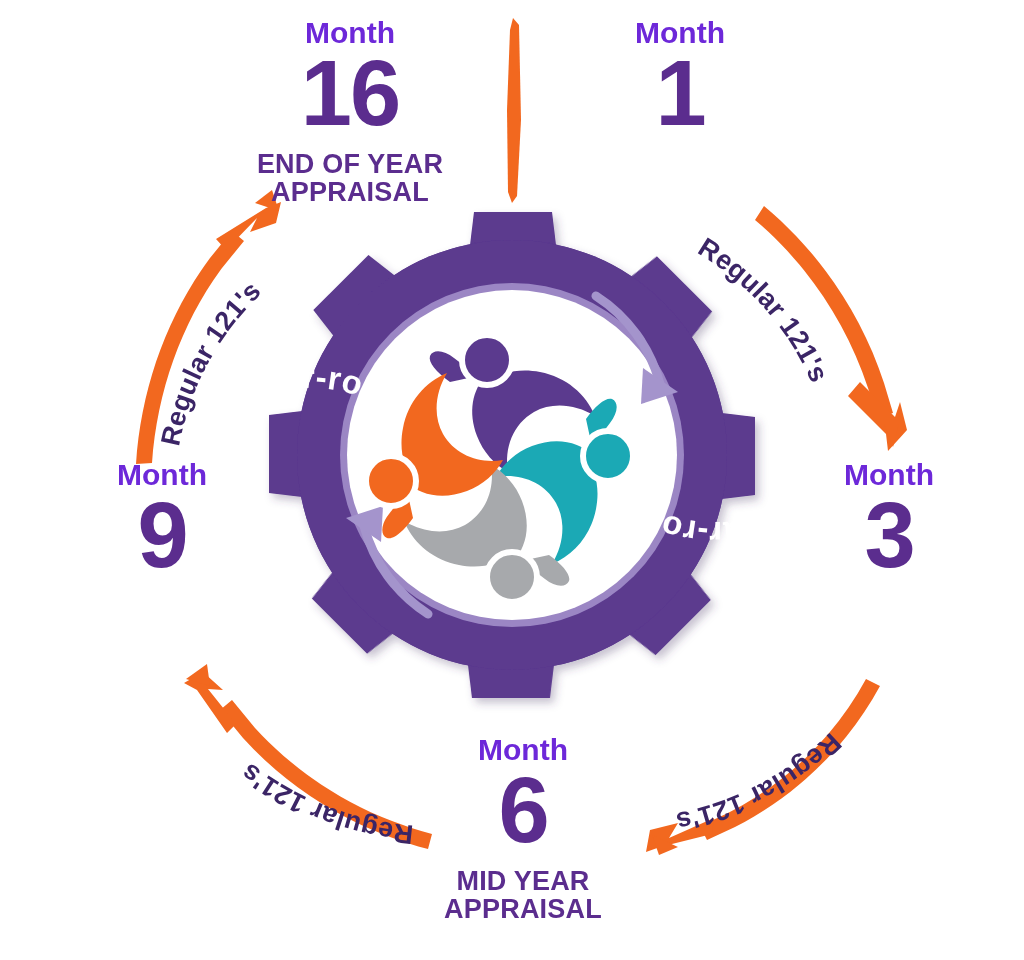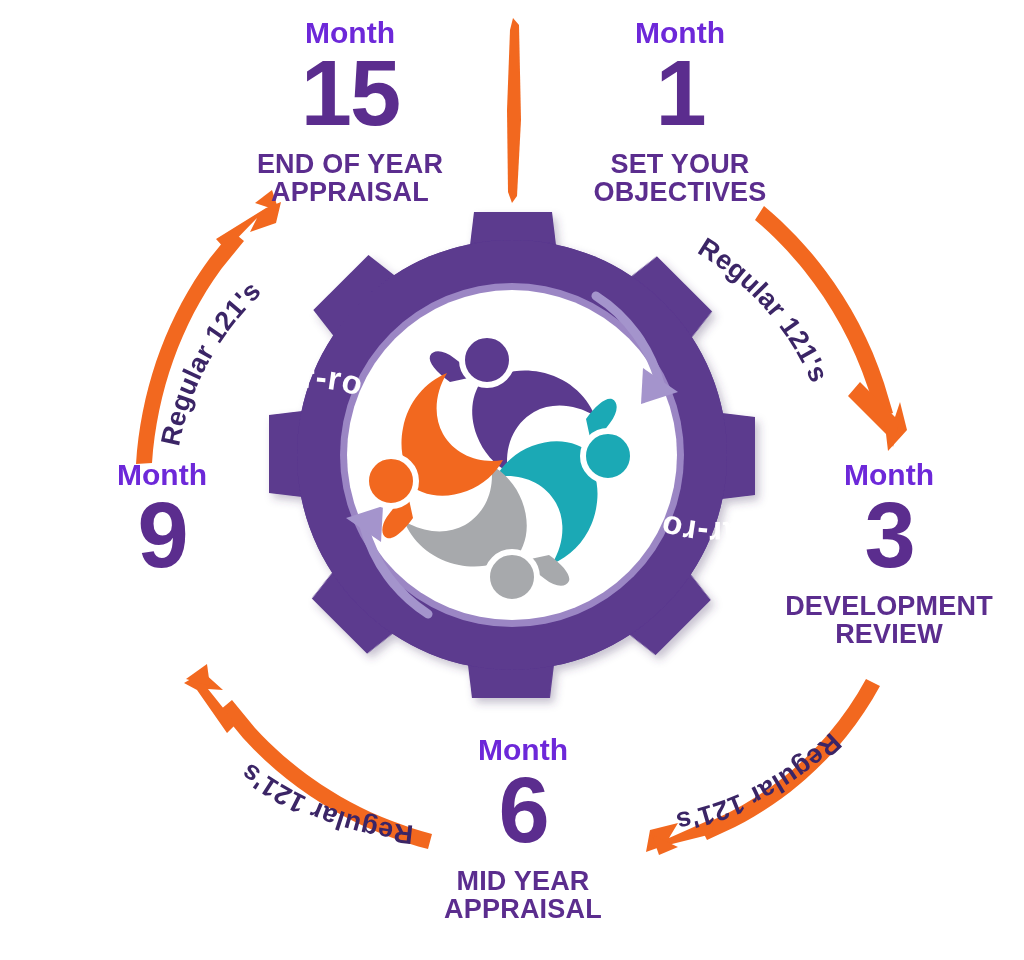--- a/index.html
+++ b/index.html
@@ -262,37 +262,33 @@
       <textPath href="#lblPathBL" startOffset="4%">Regular 121's</textPath>
     </text>
 
     <text fill="#3B2566" font-family="Liberation Sans, sans-serif" font-size="27" font-weight="bold" letter-spacing="0.3">
       <textPath href="#lblPathTL" startOffset="2%">Regular 121's</textPath>
     </text>
   </svg>
 
   <div class="milestone" id="ms-12">
     <div class="ms-month">Month</div>
-    <div class="ms-number">15</div>
+    <div class="ms-number">16</div>
     <div class="ms-title">END OF YEAR
 APPRAISAL</div>
   </div>
 
   <div class="milestone" id="ms-1">
     <div class="ms-month">Month</div>
     <div class="ms-number">1</div>
-    <div class="ms-title">SET YOUR
-OBJECTIVES</div>
   </div>
 
   <div class="milestone" id="ms-3">
     <div class="ms-month">Month</div>
     <div class="ms-number">3</div>
-    <div class="ms-title">DEVELOPMENT
-REVIEW</div>
   </div>
 
   <div class="milestone" id="ms-6">
     <div class="ms-month">Month</div>
     <div class="ms-number">6</div>
     <div class="ms-title">MID YEAR
 APPRAISAL</div>
   </div>
 
   <div class="milestone" id="ms-9">

